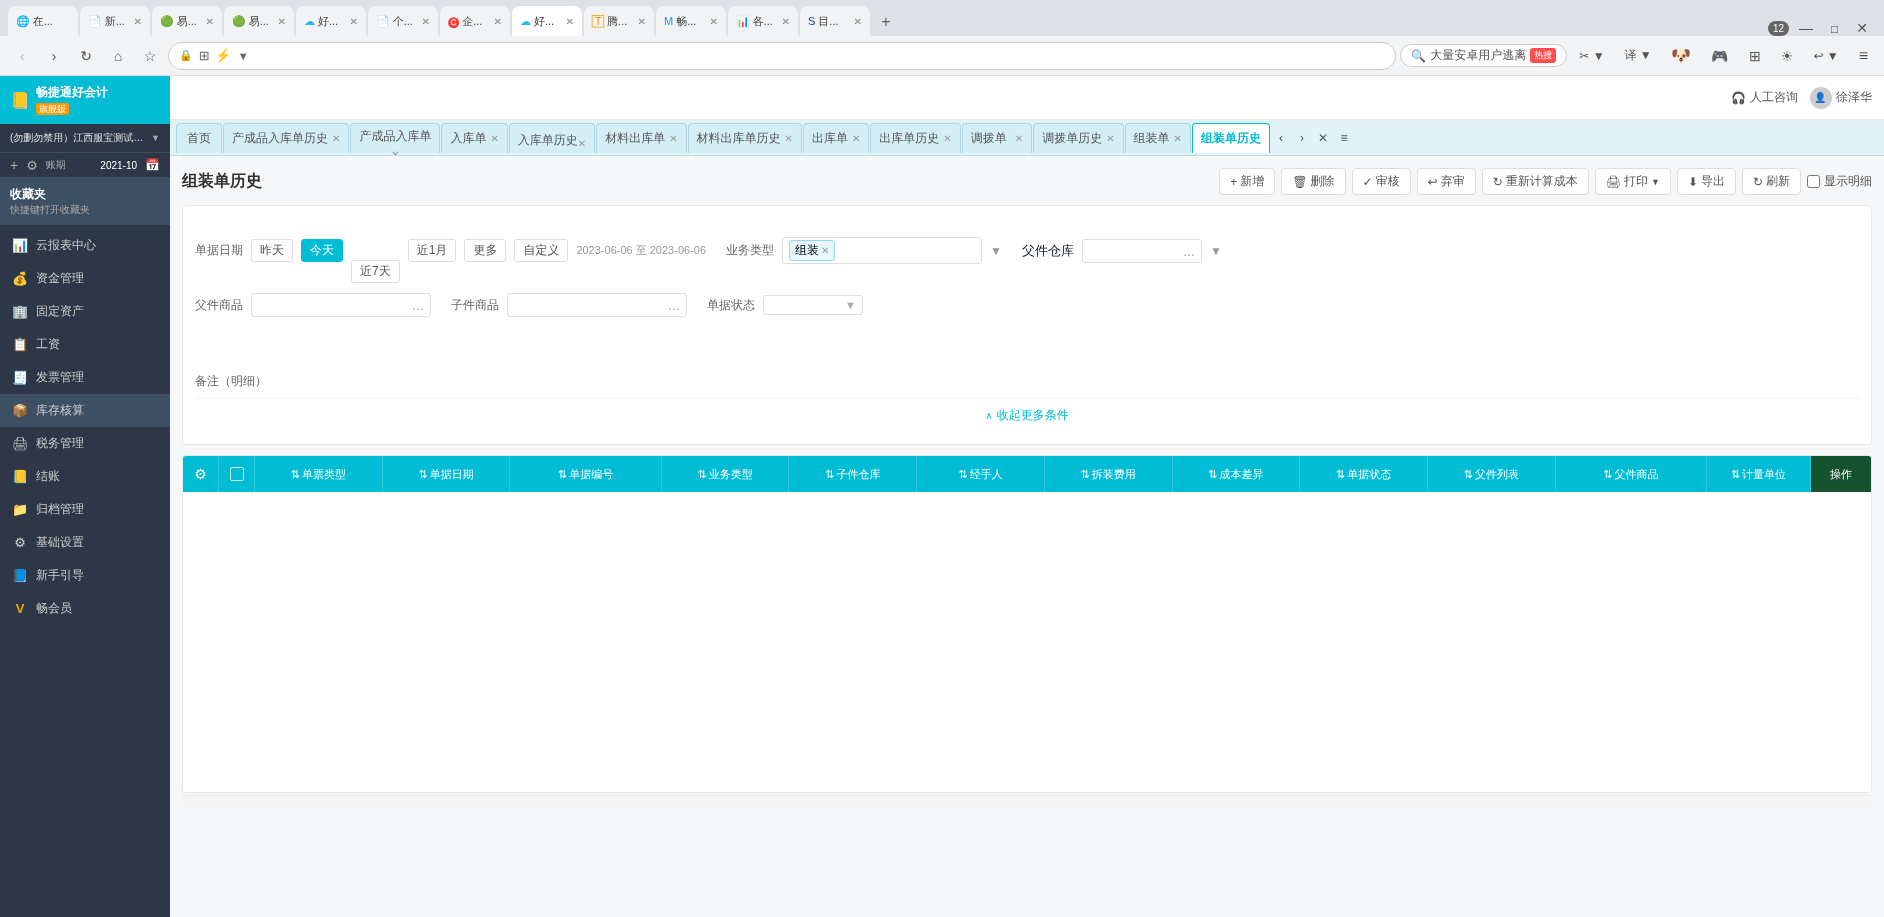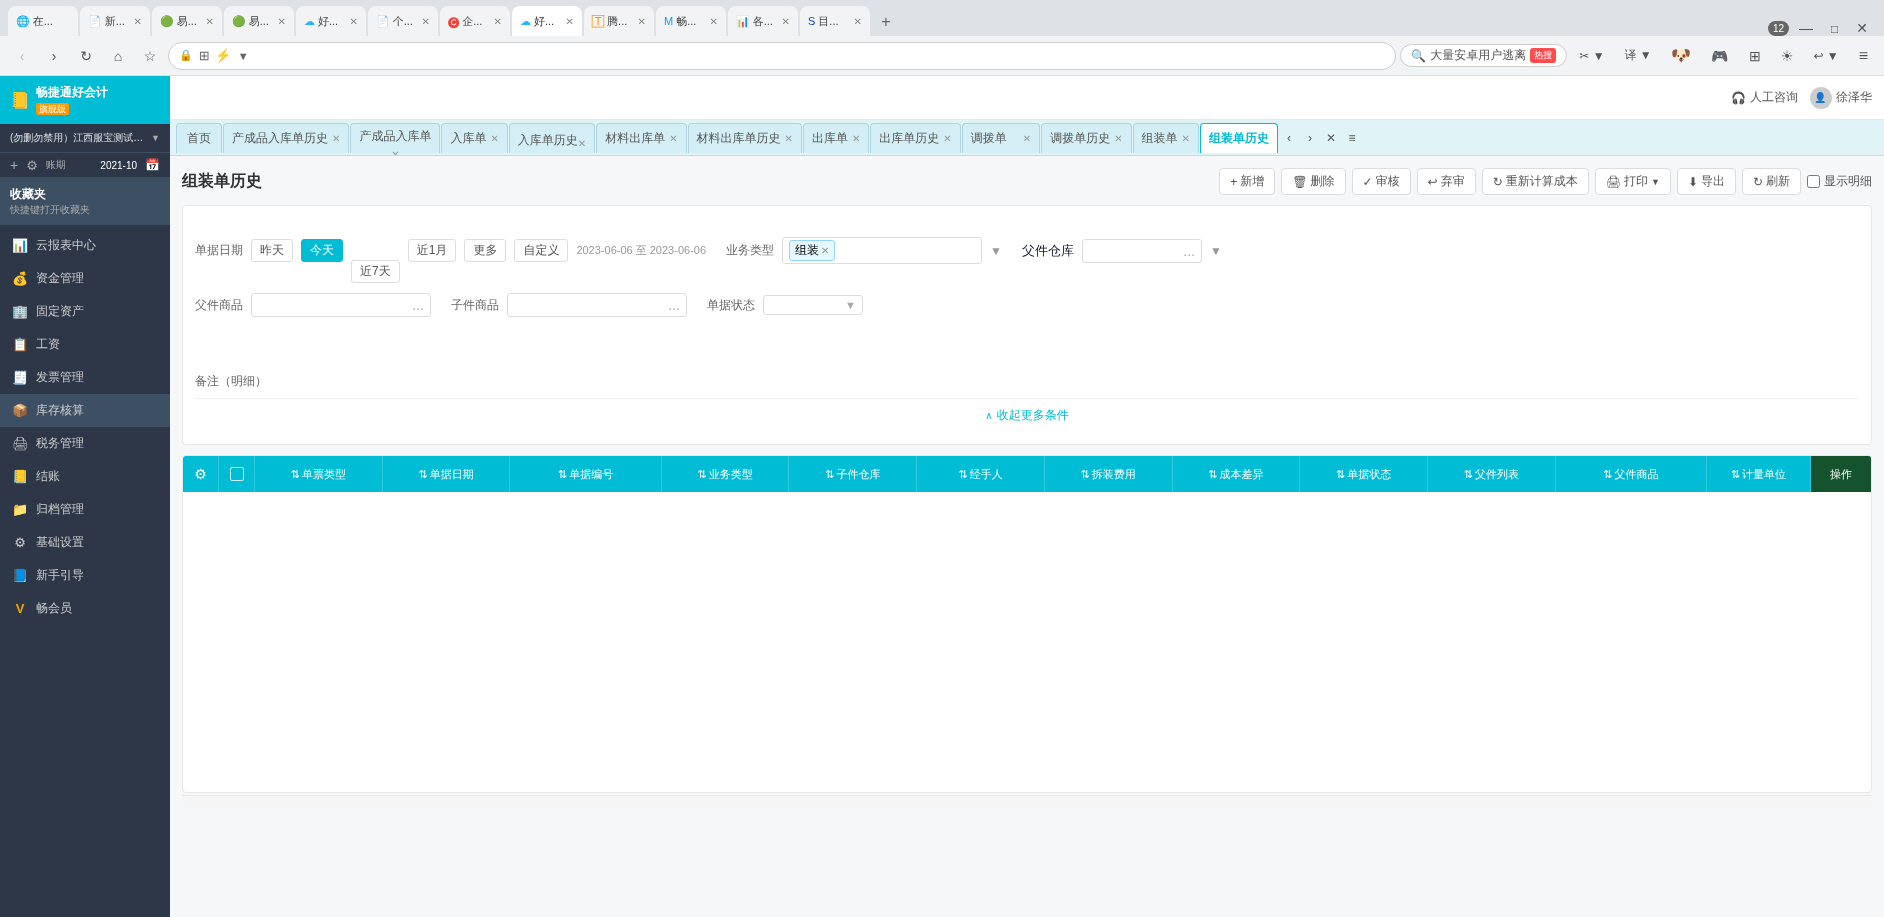--- a/index.html
+++ b/index.html
@@ -232,21 +232,21 @@
         <span style="color:#999;font-size:10px;">✕</span>
       </div>
       <div style="display:flex;align-items:center;padding:4px 8px;font-size:12px;color:#555;cursor:pointer;white-space:nowrap;background:#d4eef5;border:1px solid #b0d4e0;border-radius:4px 4px 0 0;border-bottom:none;height:30px;gap:4px;">
         <span>出库单</span>
         <span style="color:#999;font-size:10px;">✕</span>
       </div>
       <div style="display:flex;align-items:center;padding:4px 8px;font-size:12px;color:#555;cursor:pointer;white-space:nowrap;background:#d4eef5;border:1px solid #b0d4e0;border-radius:4px 4px 0 0;border-bottom:none;height:30px;gap:4px;">
         <span>出库单历史</span>
         <span style="color:#999;font-size:10px;">✕</span>
       </div>
-      <div style="display:flex;align-items:center;padding:4px 8px;font-size:12px;color:#555;cursor:pointer;white-space:nowrap;background:#d4eef5;border:1px solid #b0d4e0;border-radius:4px 4px 0 0;border-bottom:none;height:30px;gap:16px;">
+      <div style="display:flex;align-items:center;padding:4px 8px;font-size:12px;color:#555;cursor:pointer;white-space:nowrap;background:#d4eef5;border:1px solid #b0d4e0;border-radius:4px 4px 0 0;border-bottom:none;height:30px;gap:8px;">
         <span>调拨单</span>
         <span style="color:#999;font-size:10px;">✕</span>
       </div>
       <div style="display:flex;align-items:center;padding:4px 8px;font-size:12px;color:#555;cursor:pointer;white-space:nowrap;background:#d4eef5;border:1px solid #b0d4e0;border-radius:4px 4px 0 0;border-bottom:none;height:30px;gap:4px;">
         <span>调拨单历史</span>
         <span style="color:#999;font-size:10px;">✕</span>
       </div>
       <div style="display:flex;align-items:center;padding:4px 8px;font-size:12px;color:#555;cursor:pointer;white-space:nowrap;background:#d4eef5;border:1px solid #b0d4e0;border-radius:4px 4px 0 0;border-bottom:none;height:30px;gap:4px;">
         <span>组装单</span>
         <span style="color:#999;font-size:10px;">✕</span>

